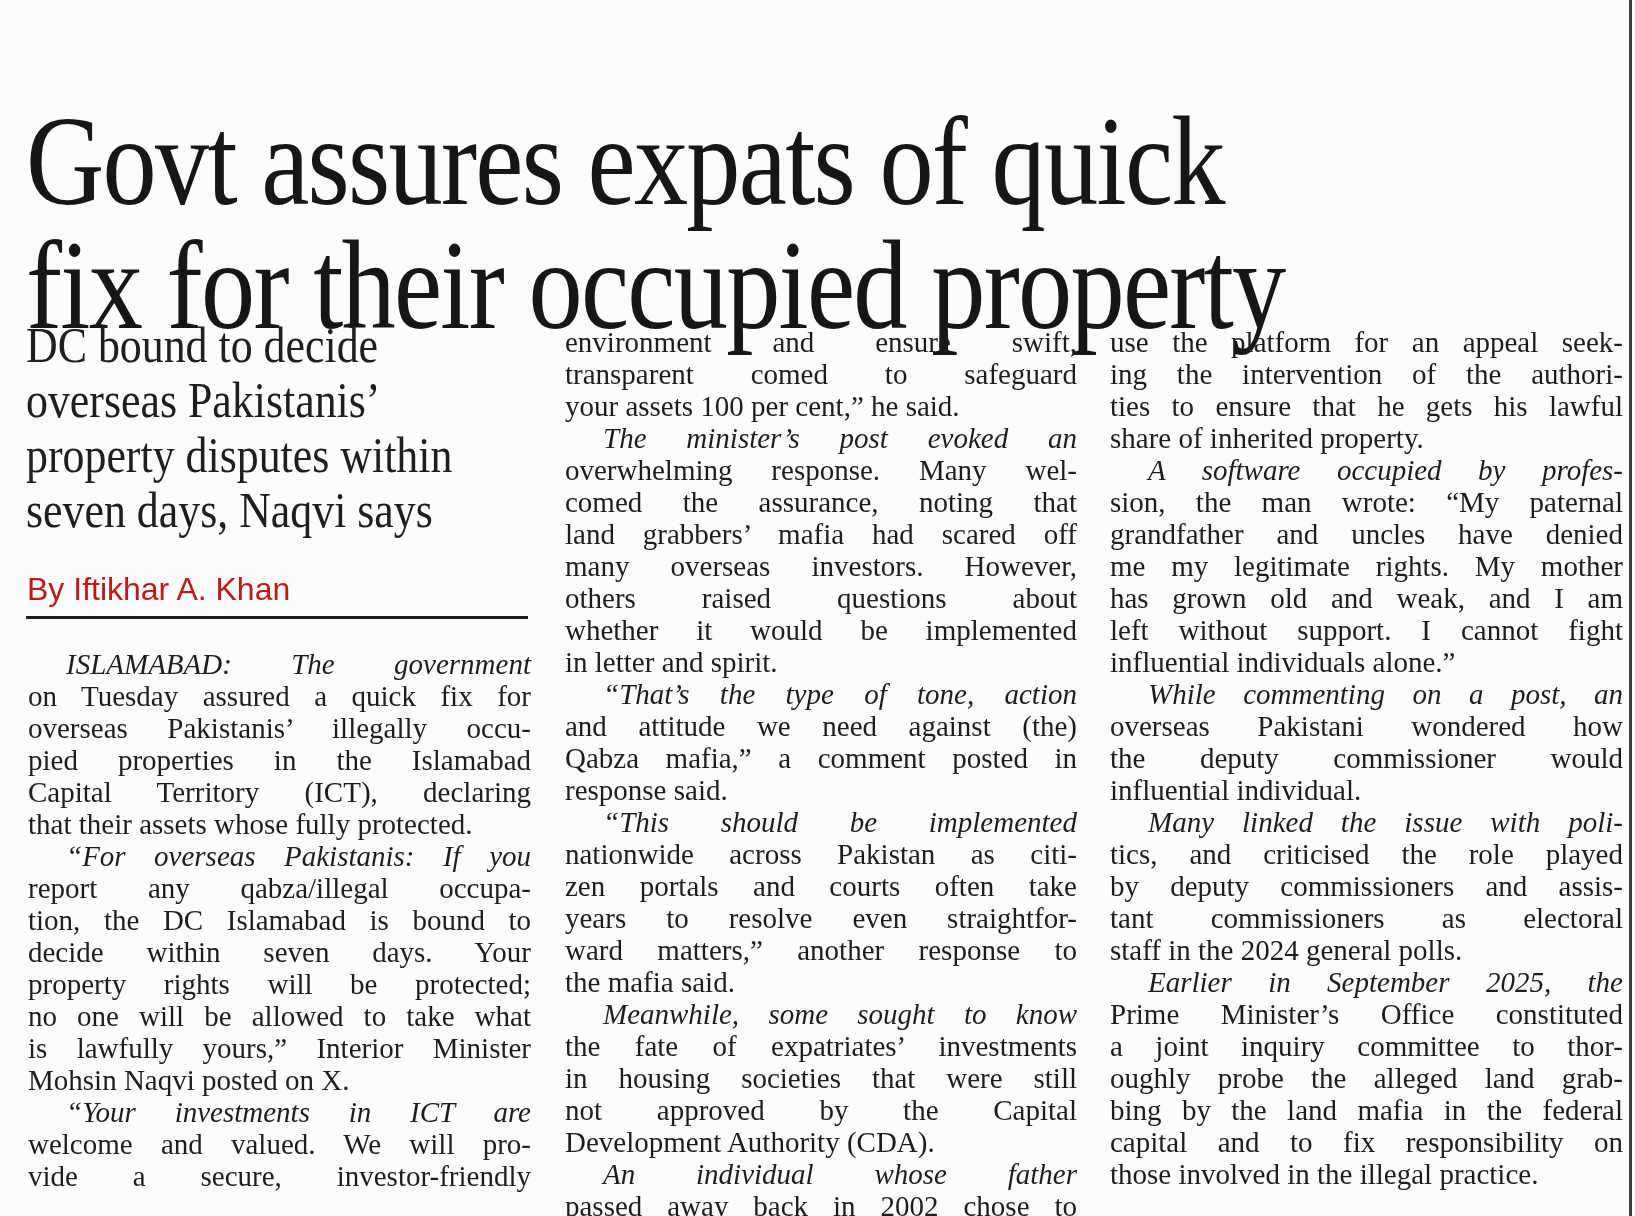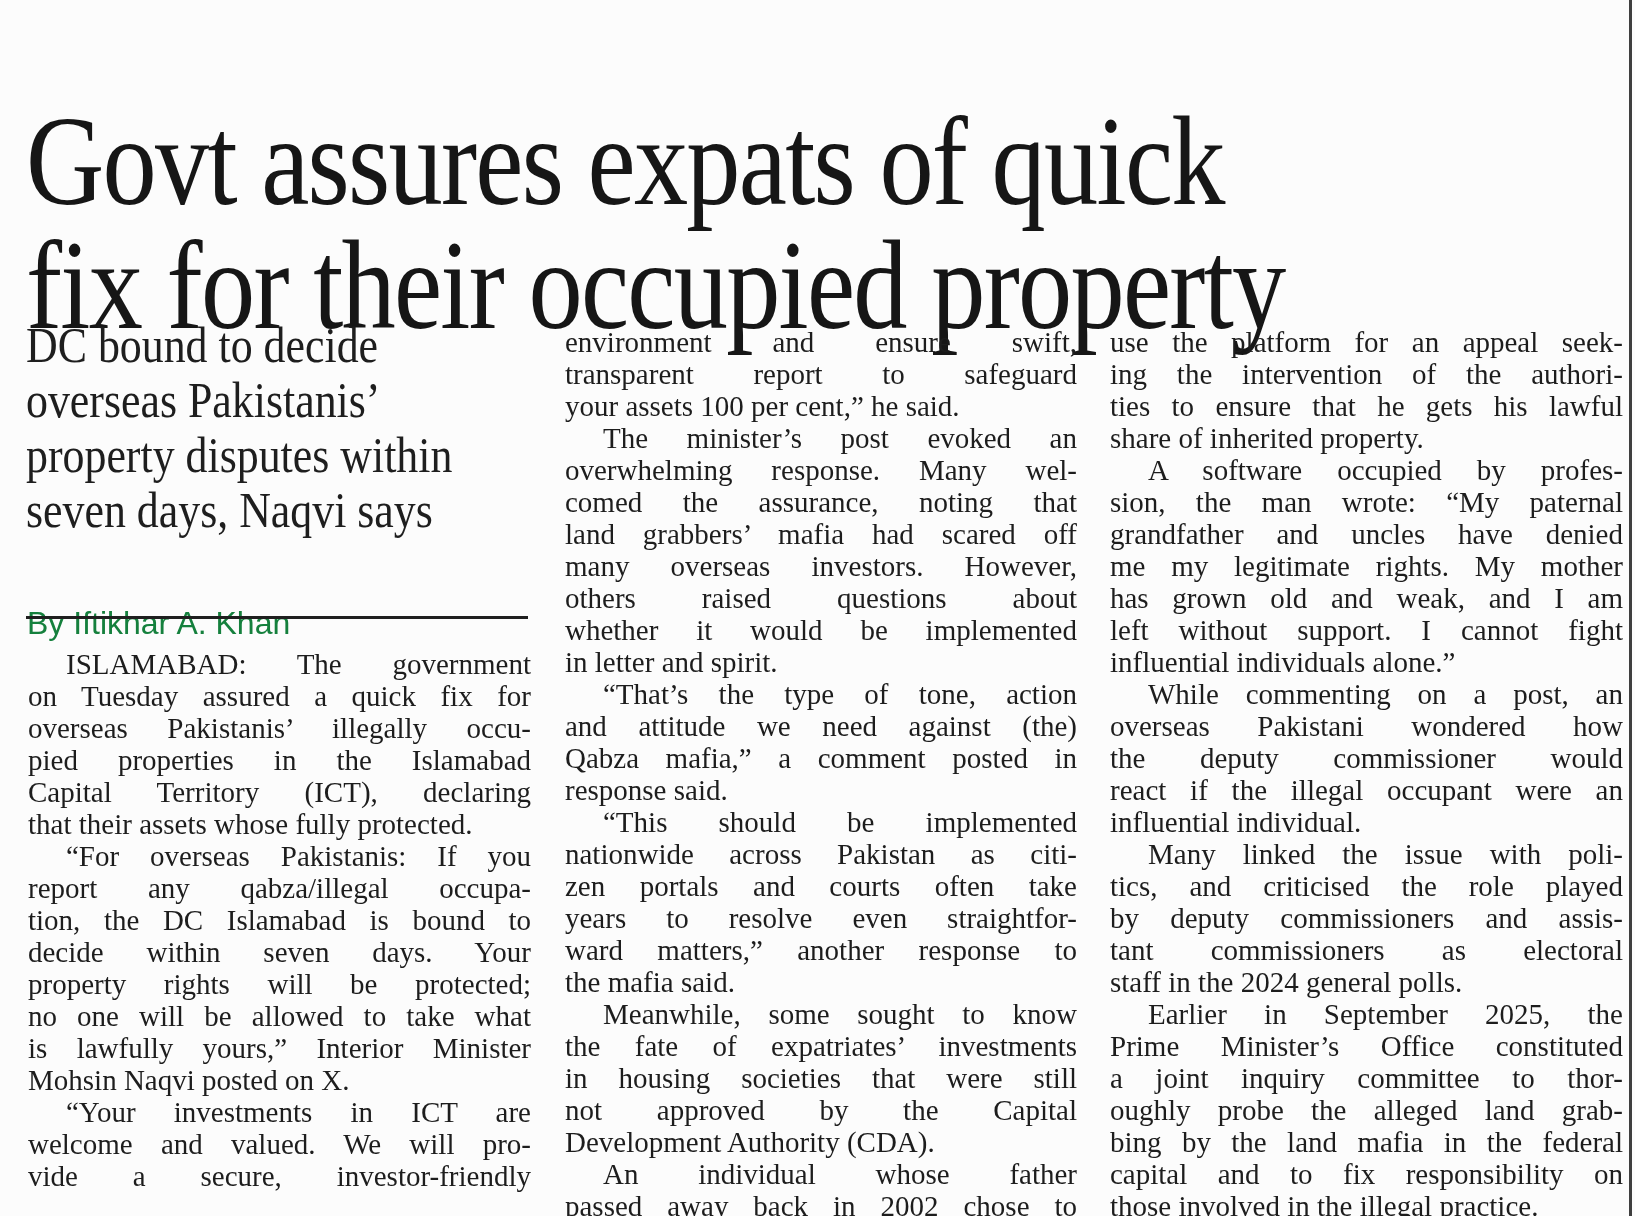--- a/index.html
+++ b/index.html
@@ -23,39 +23,39 @@
   .deck {
     position: absolute; left: 26px; top: 318px;
     font-size: 51px; line-height: 55px; font-weight: 400;
     transform: scaleX(0.86); transform-origin: 0 0;
     white-space: nowrap;
     color: #1e1e1e;
   }
   .byline {
     position: absolute; left: 27px; top: 571px;
     font-family: "Liberation Sans", sans-serif;
-    font-size: 32px; line-height: 36px; color: #15803d; margin-top: 34px;
+    font-size: 32px; line-height: 36px; color: #b91c1c;
   }
   .byline-rule {
     position: absolute; left: 26px; top: 616px;
     width: 502px; height: 3px; background: #1f1f1f;
   }
 
   .col {
     position: absolute;
     font-size: 29px; line-height: 32px;
     color: #1d1d1d;
   }
   .col1 { left: 28px;   top: 648px; width: 503px; }
   .col2 { left: 565px;  top: 326px; width: 512px; }
   .col3 { left: 1110px; top: 326px; width: 513px; }
 
   .line { text-align: justify; text-align-last: justify; }
   .line.end { text-align-last: left; }
-  .line.in { text-indent: 38px; }
+  .line.in { text-indent: 38px; font-style: italic; }
   .headline .line, .deck .line { text-align: left; text-align-last: left; }
 
   .edge-rule {
     position: absolute; left: 1629px; top: 0;
     width: 3px; height: 1216px; background: #3f3f3f;
   }
 </style>
 </head>
 <body>
 
@@ -92,21 +92,21 @@
       <div class="line">no one will be allowed to take what</div>
       <div class="line">is lawfully yours,” Interior Minister</div>
       <div class="line end">Mohsin Naqvi posted on X.</div>
       <div class="line in">“Your investments in ICT are</div>
       <div class="line">welcome and valued. We will pro-</div>
       <div class="line">vide a secure, investor-friendly</div>
     </div>
 
   <div class="col col2">
       <div class="line">environment and ensure swift,</div>
-      <div class="line">transparent report to safeguard</div>
+      <div class="line">transparent comed to safeguard</div>
       <div class="line end">your assets 100 per cent,” he said.</div>
       <div class="line in">The minister’s post evoked an</div>
       <div class="line">overwhelming response. Many wel-</div>
       <div class="line">comed the assurance, noting that</div>
       <div class="line">land grabbers’ mafia had scared off</div>
       <div class="line">many overseas investors. However,</div>
       <div class="line">others raised questions about</div>
       <div class="line">whether it would be implemented</div>
       <div class="line end">in letter and spirit.</div>
       <div class="line in">“That’s the type of tone, action</div>
@@ -136,21 +136,20 @@
       <div class="line in">A software occupied by profes-</div>
       <div class="line">sion, the man wrote: “My paternal</div>
       <div class="line">grandfather and uncles have denied</div>
       <div class="line">me my legitimate rights. My mother</div>
       <div class="line">has grown old and weak, and I am</div>
       <div class="line">left without support. I cannot fight</div>
       <div class="line end">influential individuals alone.”</div>
       <div class="line in">While commenting on a post, an</div>
       <div class="line">overseas Pakistani wondered how</div>
       <div class="line">the deputy commissioner would</div>
-      <div class="line">react if the illegal occupant were an</div>
       <div class="line end">influential individual.</div>
       <div class="line in">Many linked the issue with poli-</div>
       <div class="line">tics, and criticised the role played</div>
       <div class="line">by deputy commissioners and assis-</div>
       <div class="line">tant commissioners as electoral</div>
       <div class="line end">staff in the 2024 general polls.</div>
       <div class="line in">Earlier in September 2025, the</div>
       <div class="line">Prime Minister’s Office constituted</div>
       <div class="line">a joint inquiry committee to thor-</div>
       <div class="line">oughly probe the alleged land grab-</div>

